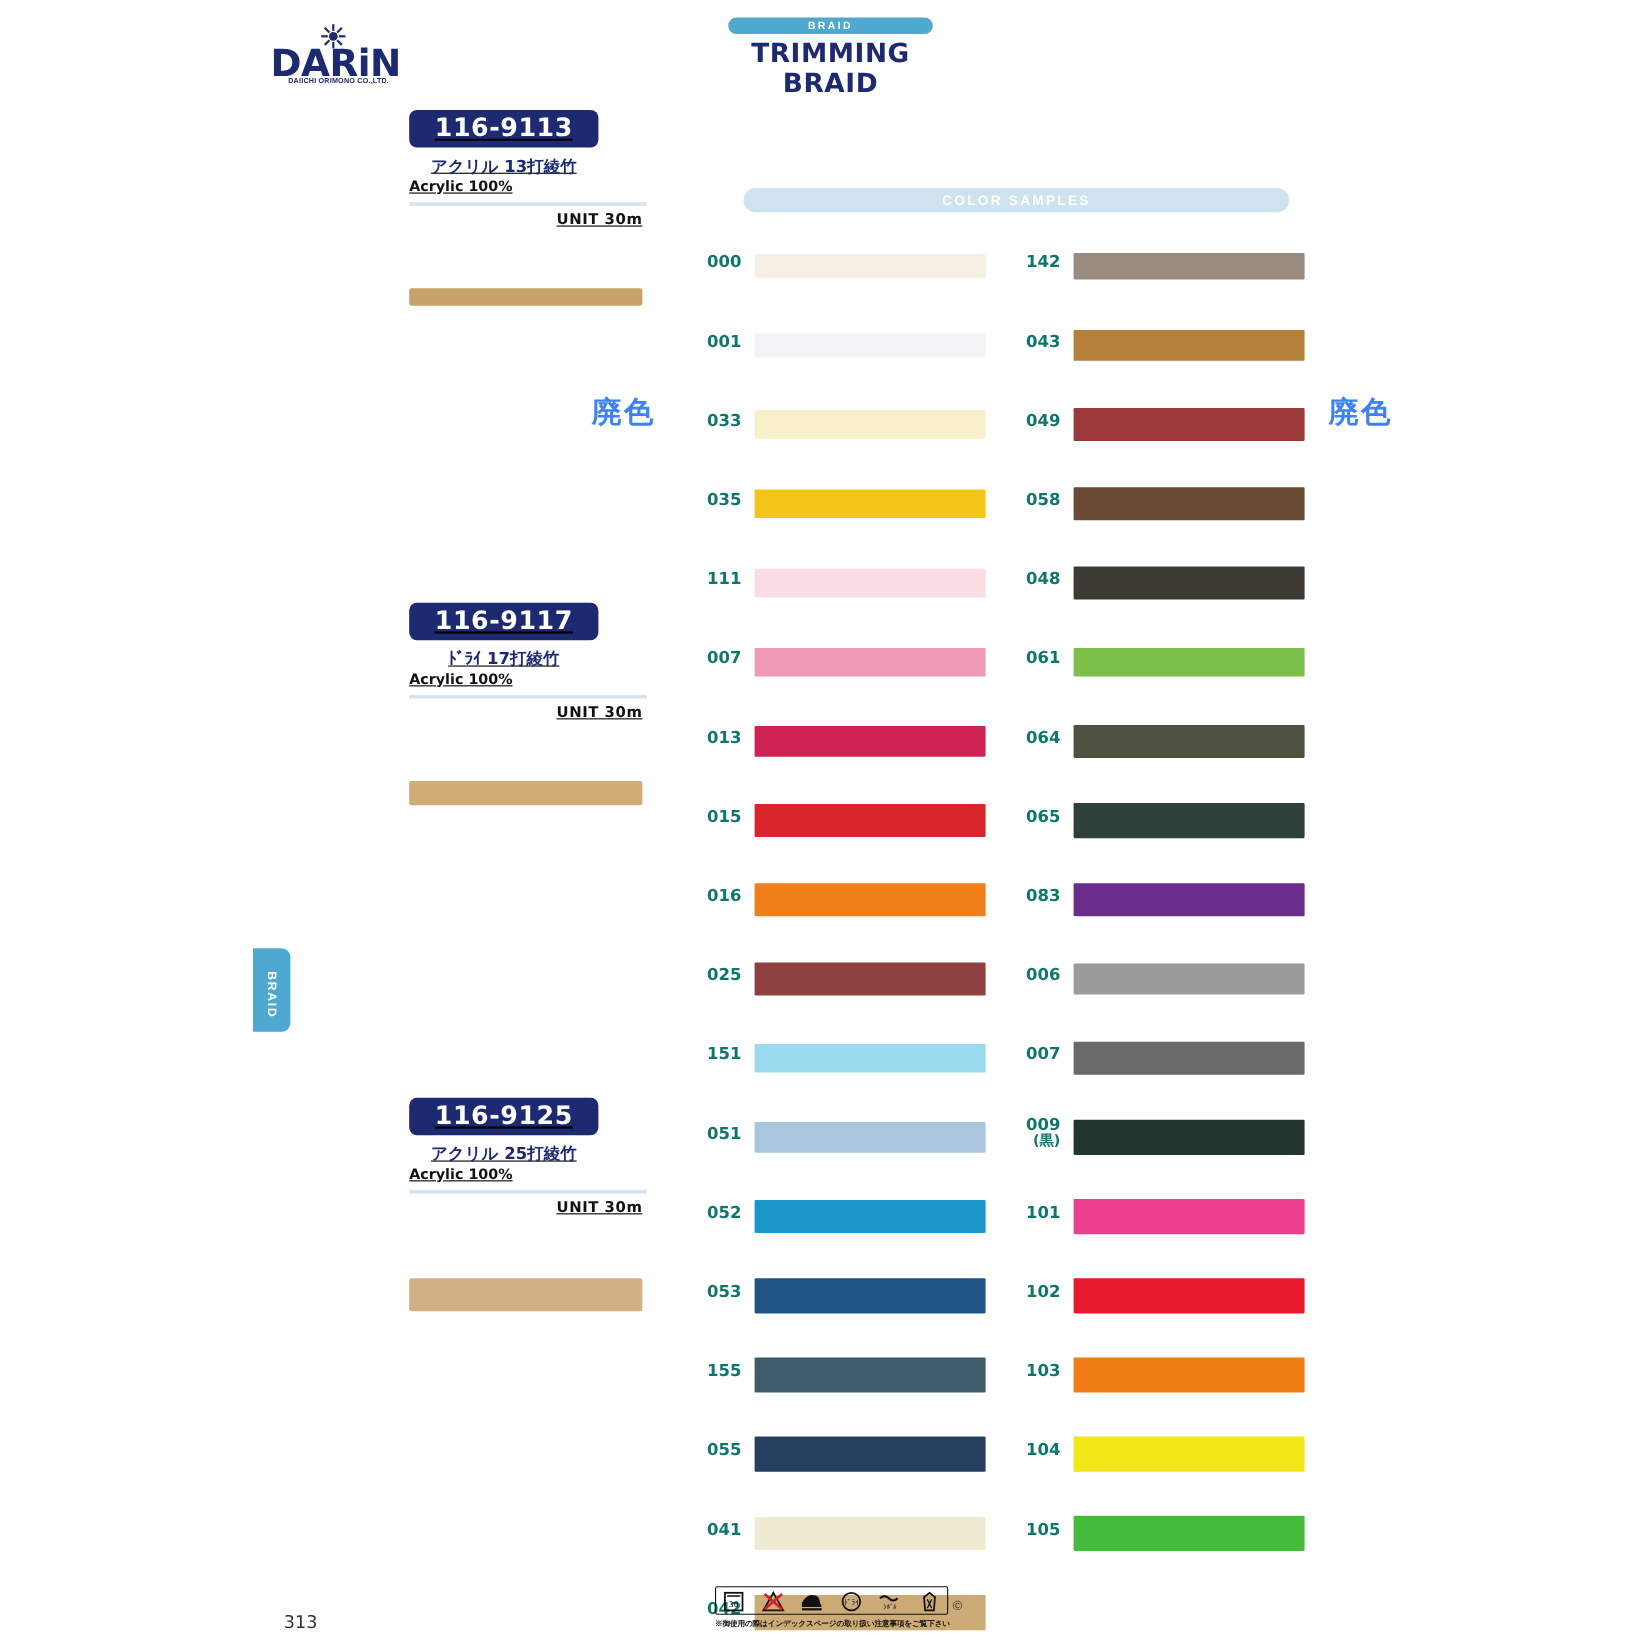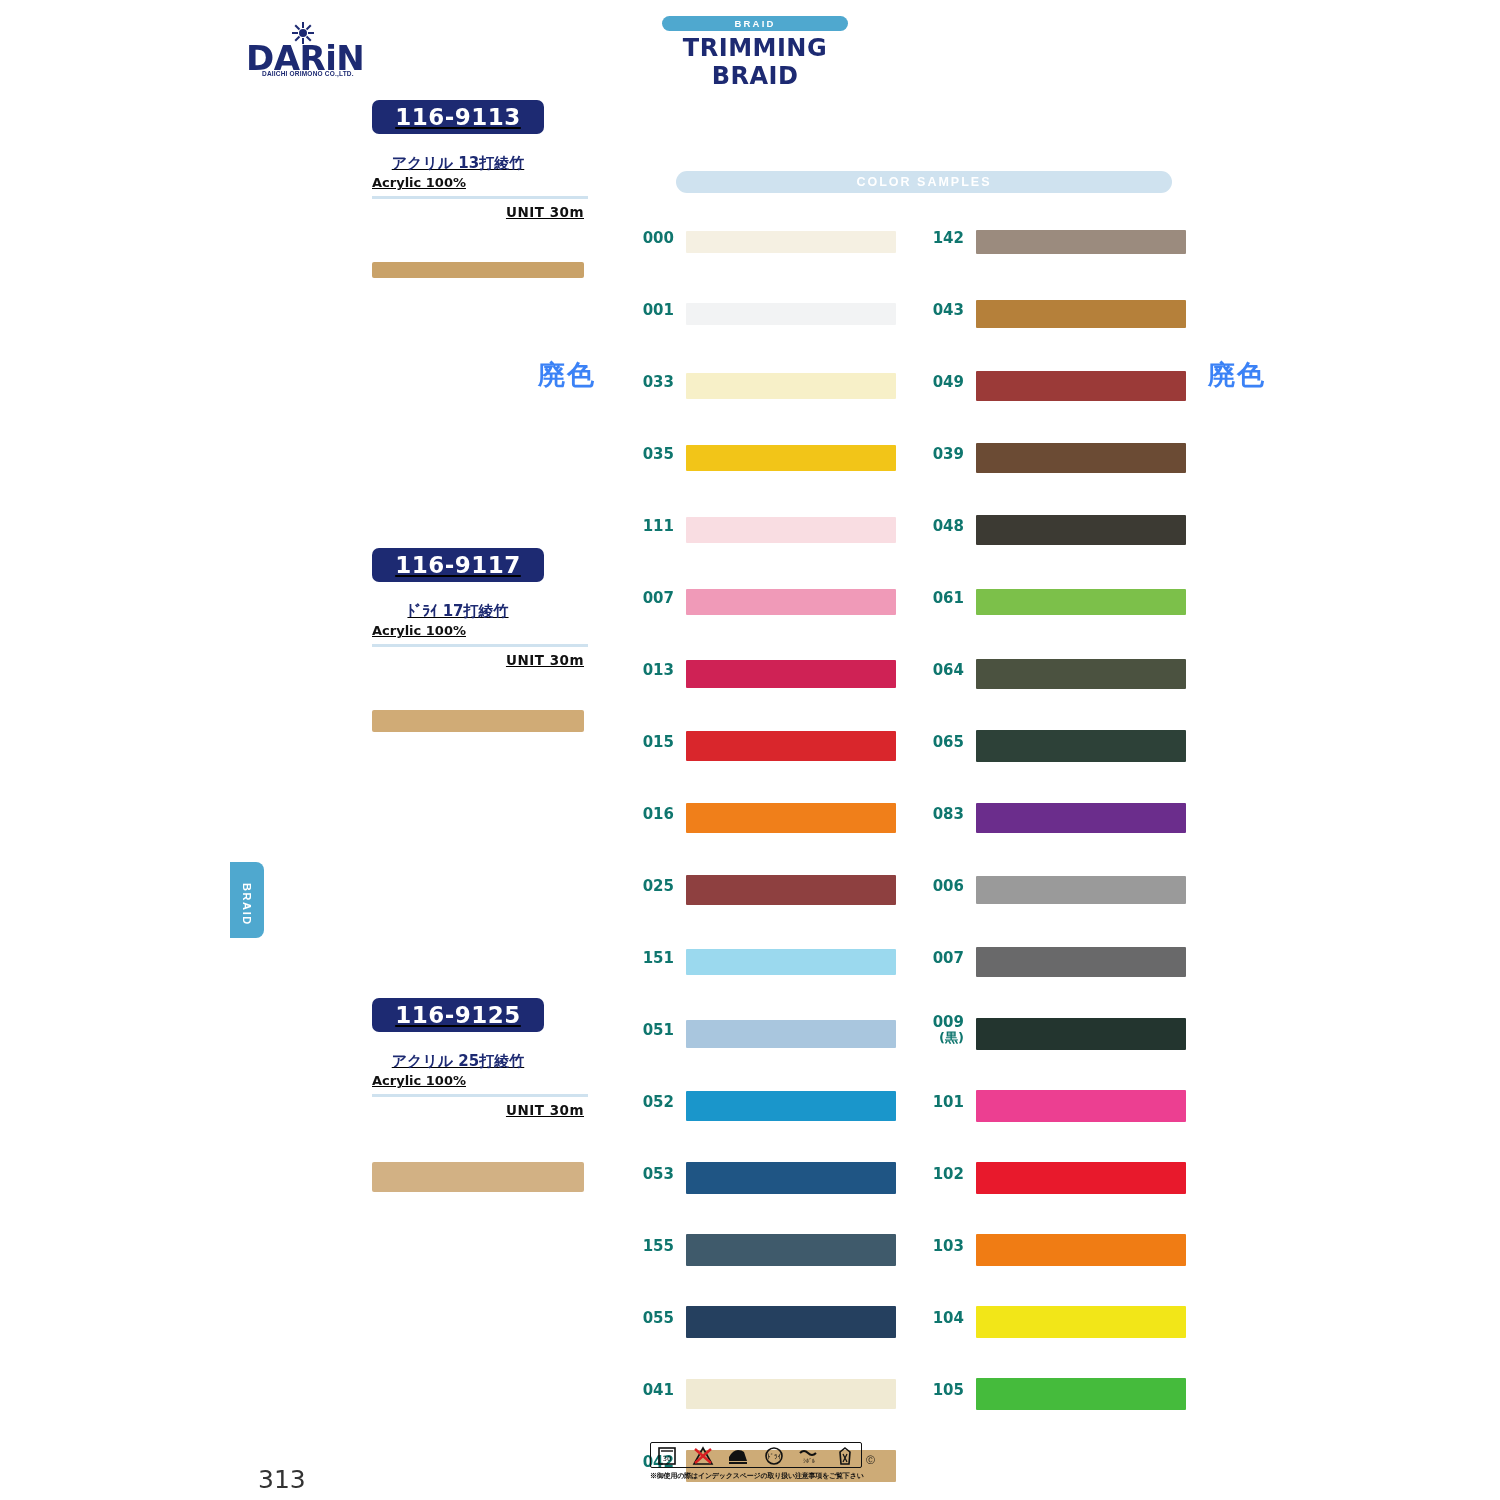--- a/index.html
+++ b/index.html
@@ -134,21 +134,21 @@
     border-radius: 7px;
     color: #ffffff;
     font-size: 23px;
     font-weight: bold;
     letter-spacing: 0.5px;
     text-align: center;
     line-height: 34px;
     font-family: "DejaVu Sans", sans-serif;
   }
   .jp-name {
-    margin-top: 20px;
+    margin-top: 8px;
     text-align: center;
     width: 172px;
     font-size: 15px;
     font-weight: bold;
     color: #1d2a72;
     font-family: "DejaVu Sans", sans-serif;
   }
   .material {
     margin-top: 2px;
     font-size: 13px;
@@ -233,21 +233,21 @@
     color: #3b82f6;
     font-family: "DejaVu Sans", sans-serif;
     letter-spacing: 2px;
   }
 
   
   #page-number {
     position: absolute;
     left: 258px;
     top: 1465px;
-    font-size: 25px;
+    font-size: 16px;
     color: #333333;
     font-family: "DejaVu Sans", sans-serif;
   }
   #care-block {
     position: absolute;
     left: 650px;
     top: 1442px;
     width: 212px;
   }
   #care-symbols {
@@ -418,21 +418,21 @@
     </div>
     <div class="swatch-row" style="left: 918px; top: 294px;">
       <div class="swatch-code">043</div>
       <div class="swatch-bar" style="height: 28px; background: rgb(181, 128, 58); top: 6px;"></div>
     </div>
     <div class="swatch-row" style="left: 918px; top: 366px;">
       <div class="swatch-code">049</div>
       <div class="swatch-bar" style="height: 30px; background: rgb(155, 58, 56); top: 5px;"></div>
     </div>
     <div class="swatch-row" style="left: 918px; top: 438px;">
-      <div class="swatch-code">039</div>
+      <div class="swatch-code">058</div>
       <div class="swatch-bar" style="height: 30px; background: rgb(107, 75, 52); top: 5px;"></div>
     </div>
     <div class="swatch-row" style="left: 918px; top: 510px;">
       <div class="swatch-code">048</div>
       <div class="swatch-bar" style="height: 30px; background: rgb(60, 58, 51); top: 5px;"></div>
     </div>
     <div class="swatch-row" style="left: 918px; top: 582px;">
       <div class="swatch-code">061</div>
       <div class="swatch-bar" style="height: 26px; background: rgb(124, 192, 74); top: 7px;"></div>
     </div>

